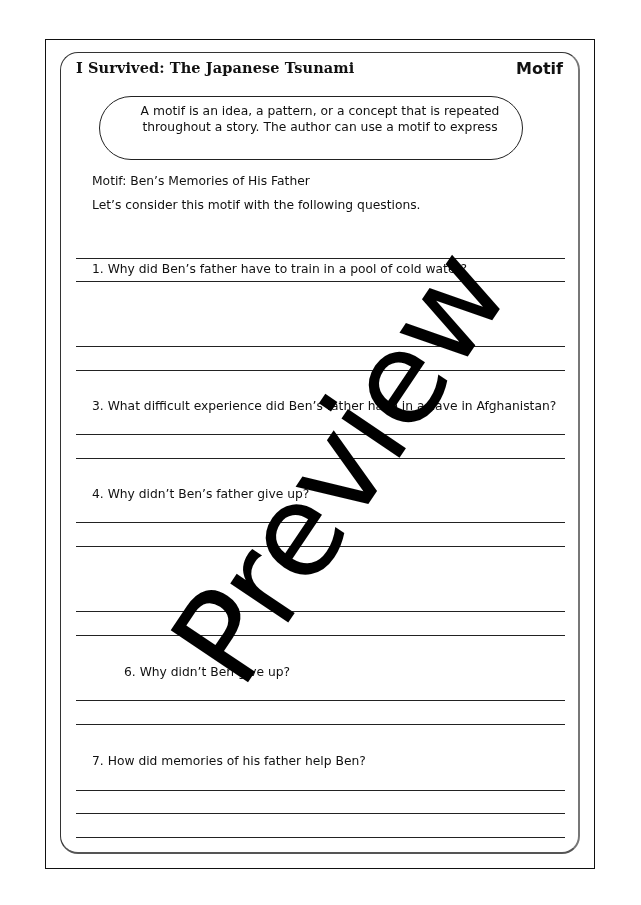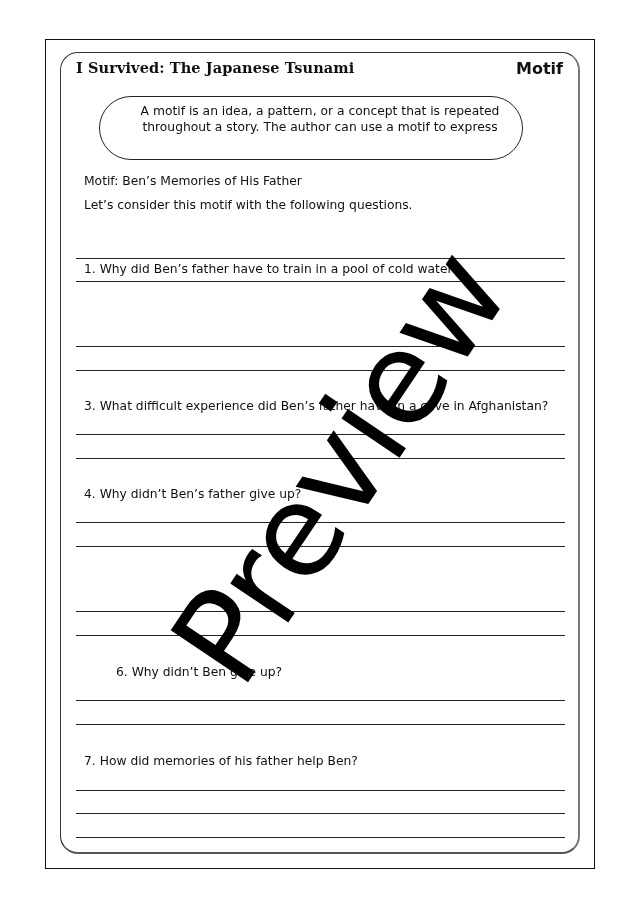--- a/index.html
+++ b/index.html
@@ -25,21 +25,21 @@
     .topic {
       position: absolute; left: 516px; top: 59px;
       font-family: "DejaVu Sans", sans-serif; font-weight: bold; font-size: 16px;
     }
     .definition-box {
       position: absolute; left: 99px; top: 96px; width: 424px; height: 64px;
       border: 1.2px solid #222; border-radius: 32px;
       padding: 6px 0 0 18px;
       font-size: 12.3px; line-height: 16.2px; color: #111; text-align: center;
     }
-    .line-text { position: absolute; left: 84px; font-size: 12.3px; color: #111; white-space: nowrap; }
+    .line-text { position: absolute; left: 92px; font-size: 12.3px; color: #111; white-space: nowrap; }
     .answer-line {
       position: absolute; left: 76px; width: 489px; height: 0;
       border-top: 1.2px solid #222;
     }
     .watermark {
       position: absolute; left: 142px; top: 430px;
       font-family: "DejaVu Sans", sans-serif; font-size: 128px; font-weight: normal;
       color: #000; transform: rotate(-56deg); transform-origin: center center;
       white-space: nowrap; line-height: 1; pointer-events: none;
       width: 420px; text-align: center; margin-left: -30px; letter-spacing: -2px;

